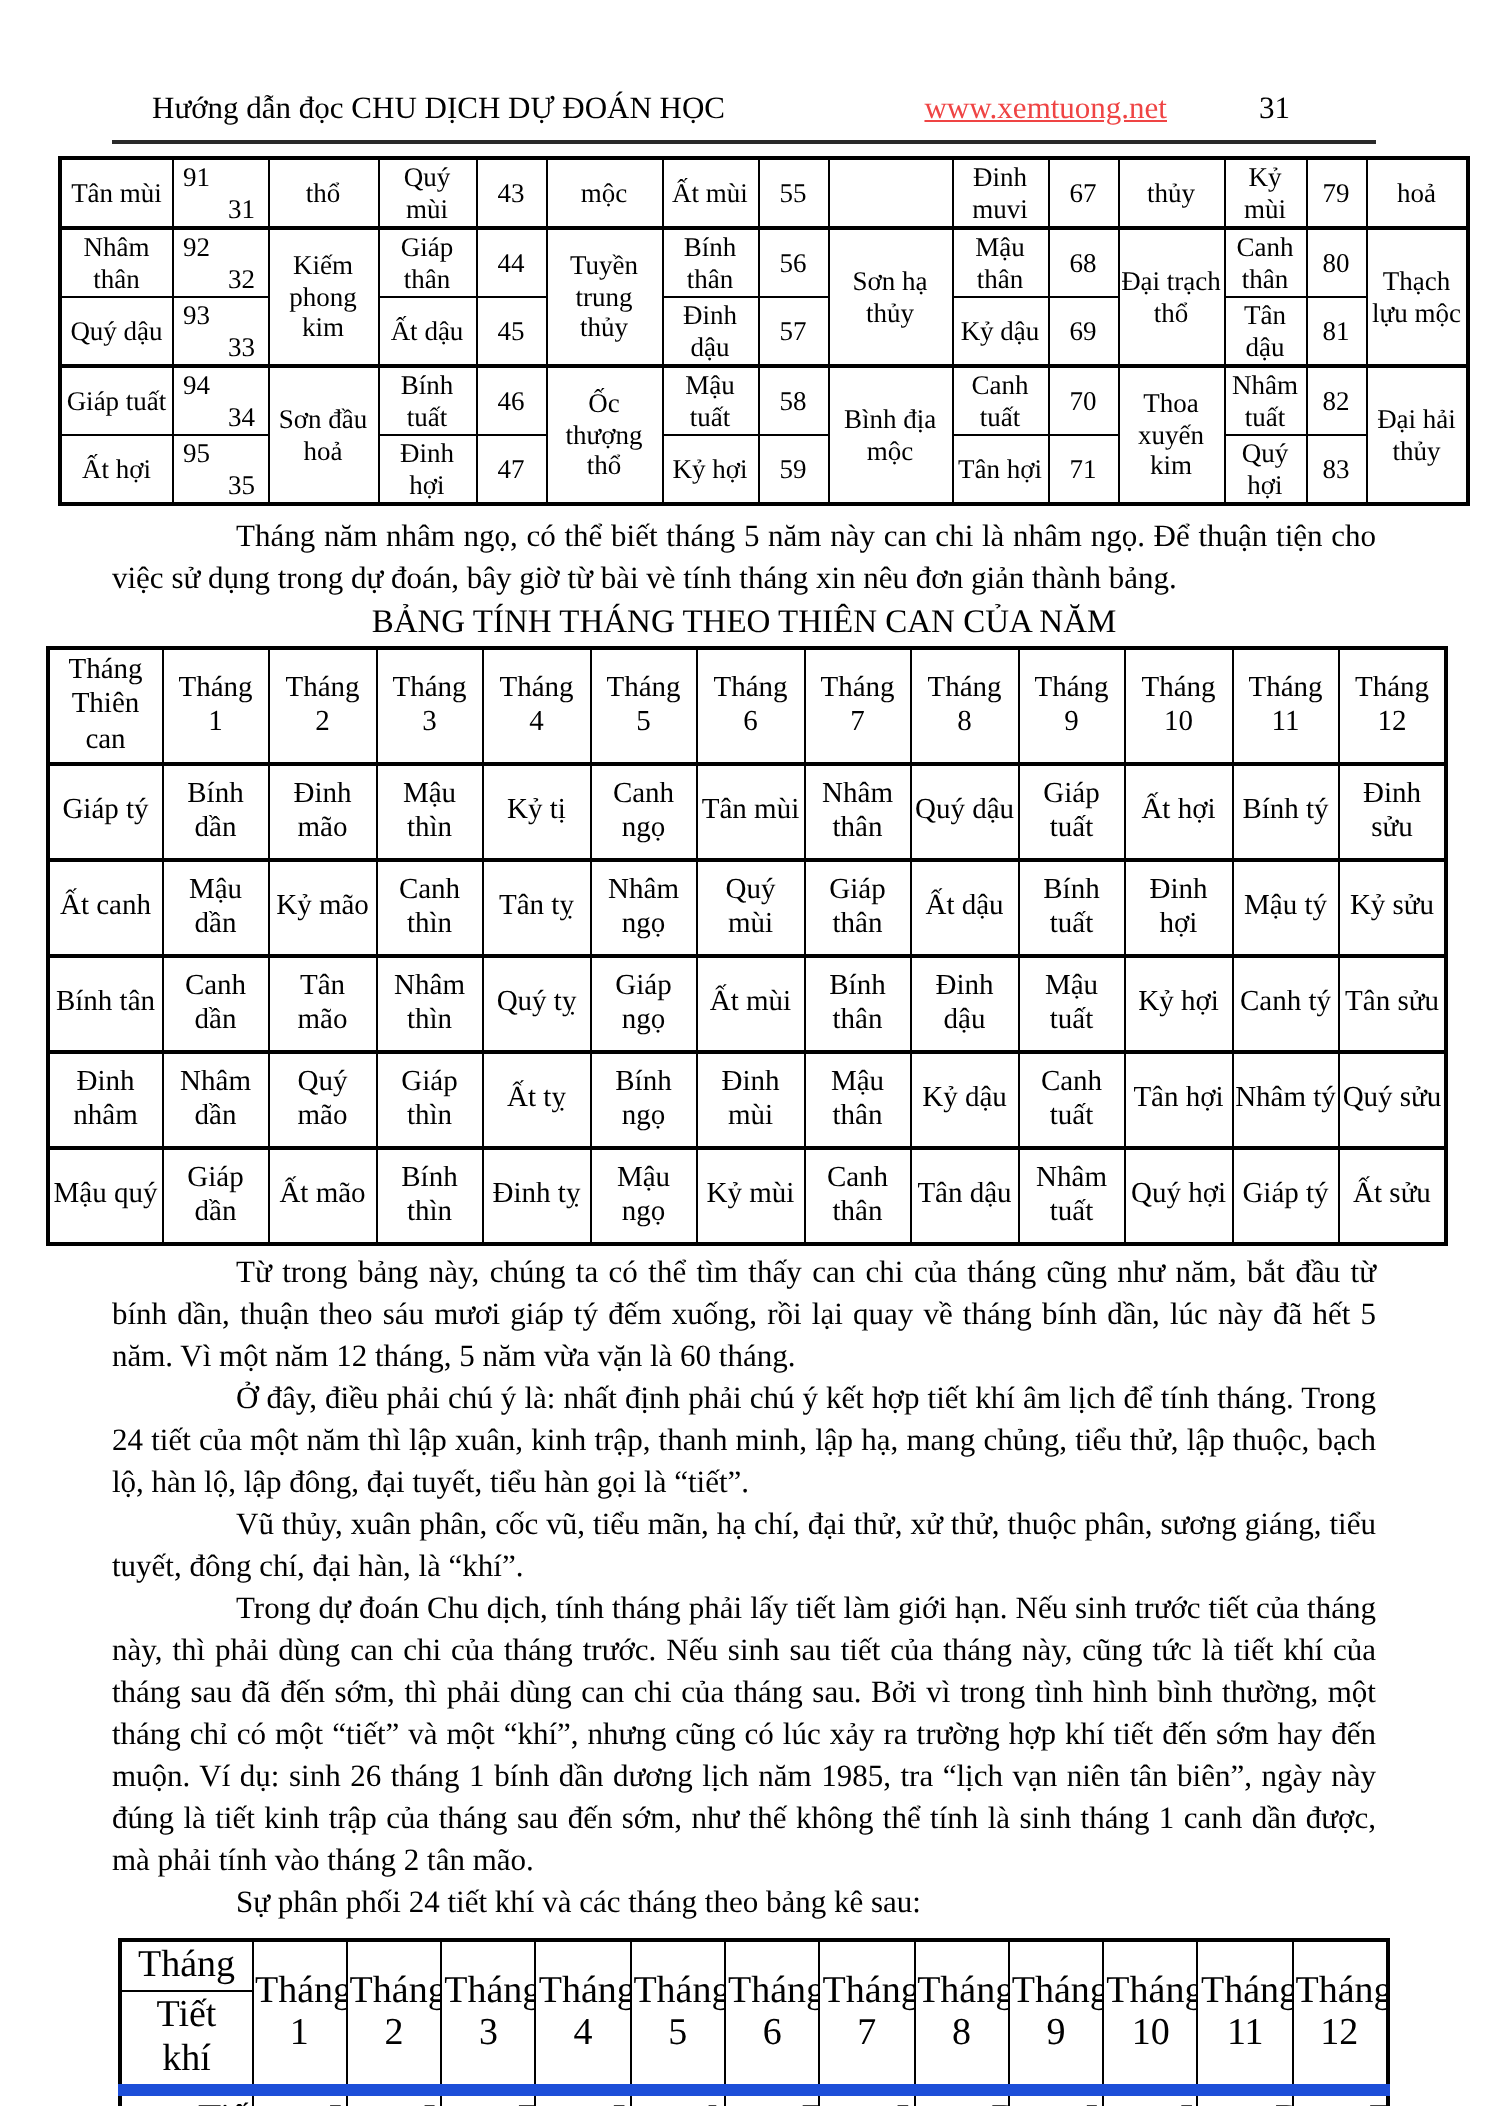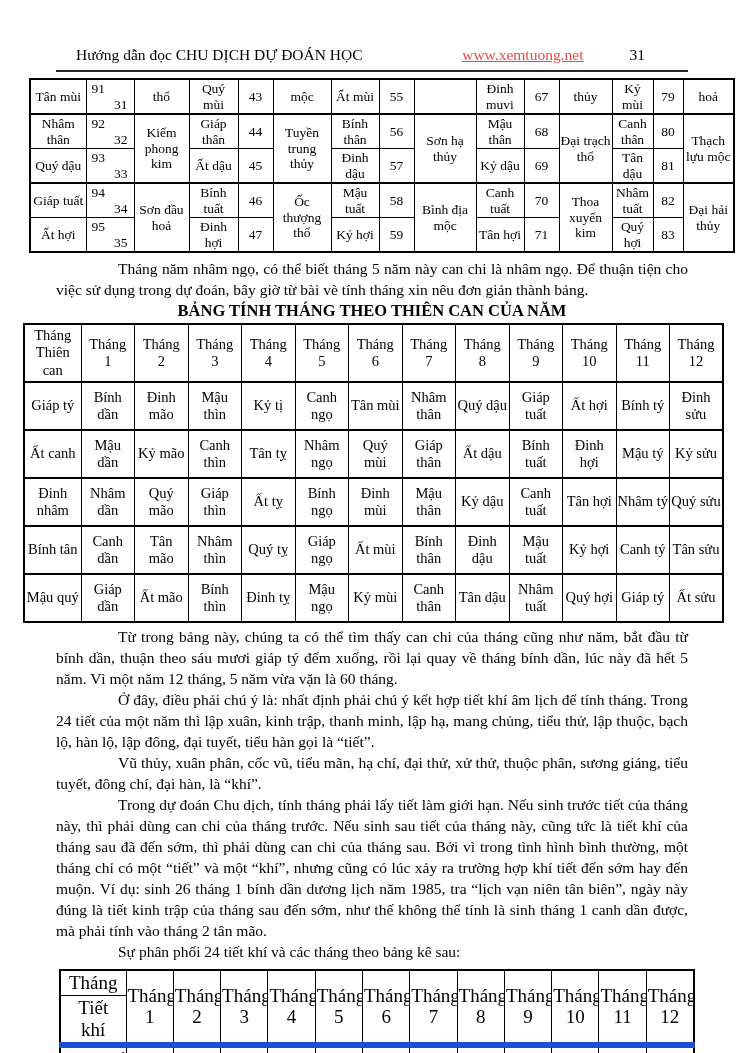--- a/index.html
+++ b/index.html
@@ -28,21 +28,21 @@
   .toptable td { border: 1px solid #000; }
   .toptable tr { height: 33px; }
   .toptable tr.grp td { border-top: 2px solid #000; }
   .numcell { position: relative; }
   .numcell .n1 { position: absolute; top: 1px; left: 5px; }
   .numcell .n2 { position: absolute; bottom: 1px; right: 6px; }
 
   
   .para { margin: 0 56px; font-size: 15.5px; line-height: 21px; text-indent: 62px; text-align: justify; }
   .para.no-justify { text-align: left; }
-  .table-title { text-align: center; font-weight: bold; font-size: 16.5px; margin: 1px 0 2px 0; }
+  .table-title { text-align: center; font-weight: normal; font-size: 16.5px; margin: 1px 0 2px 0; }
 
   
   .maintable { width: 700px; margin: 0 0 3px 23px; border: 2px solid #000; font-size: 14.5px; line-height: 1.2; }
   .maintable td { border: 1px solid #000; border-top: 2px solid #000; border-bottom: 2px solid #000; }
   .maintable tr { height: 48px; }
   .maintable tr.hdr { height: 58px; }
   .force-wrap, .wrap-cells td { word-spacing: 100vw; }
 
   
   .bottomtable { width: 634px; margin: 7px 0 0 59px; border: 2px solid #000; font-size: 19px; line-height: 1.15; }
@@ -236,48 +236,48 @@
           <td>Nhâm ngọ</td>
           <td>Quý mùi</td>
           <td>Giáp thân</td>
           <td>Ất dậu</td>
           <td>Bính tuất</td>
           <td>Đinh hợi</td>
           <td>Mậu tý</td>
           <td>Kỷ sửu</td>
         </tr>
     <tr>
+      <td>Bính tân</td>
+    <td>Canh dần</td>
+          <td>Tân mão</td>
+          <td>Nhâm thìn</td>
+          <td>Quý tỵ</td>
+          <td>Giáp ngọ</td>
+          <td>Ất mùi</td>
+          <td>Bính thân</td>
+          <td>Đinh dậu</td>
+          <td>Mậu tuất</td>
+          <td>Kỷ hợi</td>
+          <td>Canh tý</td>
+          <td>Tân sửu</td>
+        </tr>
+    <tr>
       <td>Đinh nhâm</td>
     <td>Nhâm dần</td>
           <td>Quý mão</td>
           <td>Giáp thìn</td>
           <td>Ất tỵ</td>
           <td>Bính ngọ</td>
           <td>Đinh mùi</td>
           <td>Mậu thân</td>
           <td>Kỷ dậu</td>
           <td>Canh tuất</td>
           <td>Tân hợi</td>
           <td>Nhâm tý</td>
           <td>Quý sửu</td>
-        </tr>
-    <tr>
-      <td>Bính tân</td>
-    <td>Canh dần</td>
-          <td>Tân mão</td>
-          <td>Nhâm thìn</td>
-          <td>Quý tỵ</td>
-          <td>Giáp ngọ</td>
-          <td>Ất mùi</td>
-          <td>Bính thân</td>
-          <td>Đinh dậu</td>
-          <td>Mậu tuất</td>
-          <td>Kỷ hợi</td>
-          <td>Canh tý</td>
-          <td>Tân sửu</td>
         </tr>
     <tr>
       <td>Mậu quý</td>
     <td>Giáp dần</td>
           <td>Ất mão</td>
           <td>Bính thìn</td>
           <td>Đinh tỵ</td>
           <td>Mậu ngọ</td>
           <td>Kỷ mùi</td>
           <td>Canh thân</td>

